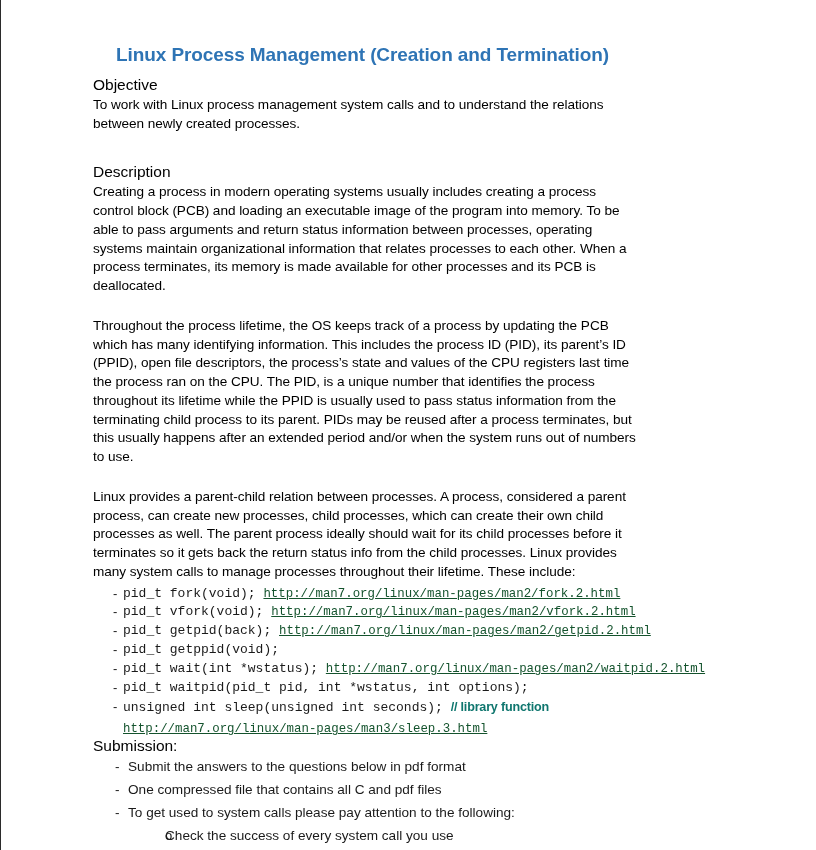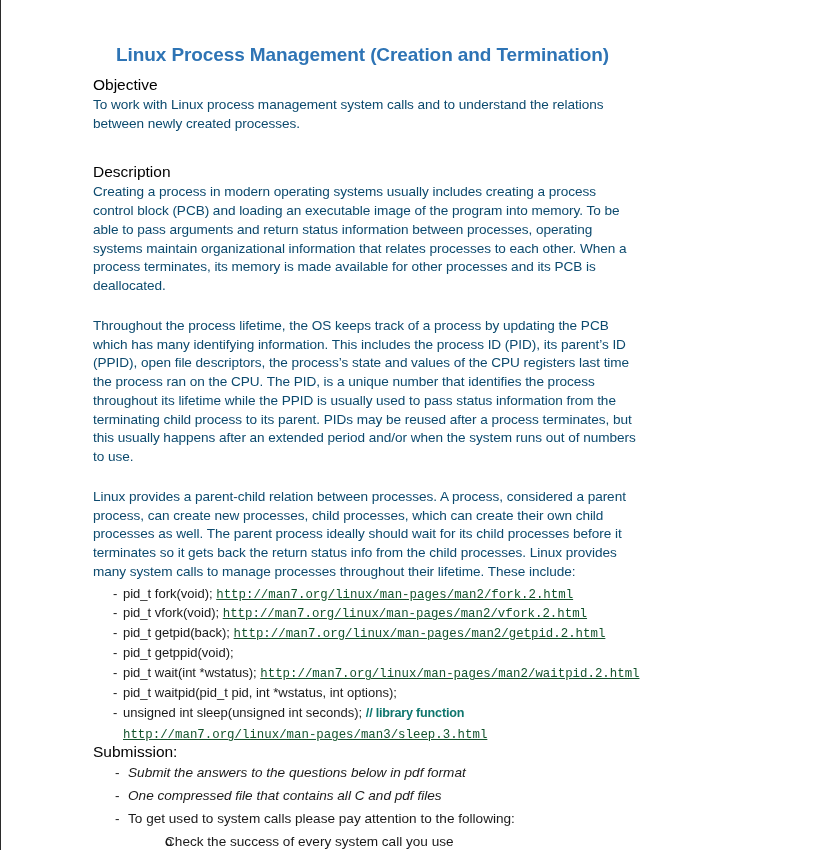--- a/index.html
+++ b/index.html
@@ -47,21 +47,21 @@
     color: #000000;
     margin: 0 0 2px 0;
     line-height: 1.25;
   }
   .heading-objective { margin-top: 0px; }
   .heading-description { margin-top: 28px; }
   .heading-submission { }
   p.body-text {
     font-size: 13.6px;
     line-height: 1.38;
-    color: #0c4a6e;
+    color: #000000;
     margin: 0 4px 0 0;
     text-align: left;
     letter-spacing: -0.05px;
   }
   p.body-text + p.body-text {
     margin-top: 21px;
   }
   .code-list {
     list-style: none;
     margin: 3px 0 0 0;
@@ -81,21 +81,21 @@
     flex: 0 0 30px;
     padding-left: 20px;
     box-sizing: border-box;
     font-family: "Liberation Sans", sans-serif;
     font-size: 13px;
   }
   .code-list li .code-body {
     flex: 1 1 auto;
   }
   .code-sig {
-    font-family: Liberation Sans, sans-serif;
+    font-family: Liberation Mono, monospace;
   }
   .code-link {
     font-family: "Liberation Mono", monospace;
     color: #14532d;
     text-decoration: underline;
     font-size: 12.4px;
   }
   .comment-note {
     font-family: "Liberation Sans", sans-serif;
     font-weight: bold;
@@ -118,21 +118,20 @@
     line-height: 1.34;
     margin-bottom: 5px;
   }
   .submission-list > li .dash {
     width: 35px;
     flex: 0 0 35px;
     padding-left: 22px;
     box-sizing: border-box;
   }
   .submission-list > li .txt.italic {
-    font-style: italic;
     font-weight: normal;
   }
   .sub-sub-list {
     list-style: none;
     margin: 4px 0 0 0;
     padding: 0;
   }
   .sub-sub-list > li {
     display: flex;
     align-items: flex-start;

